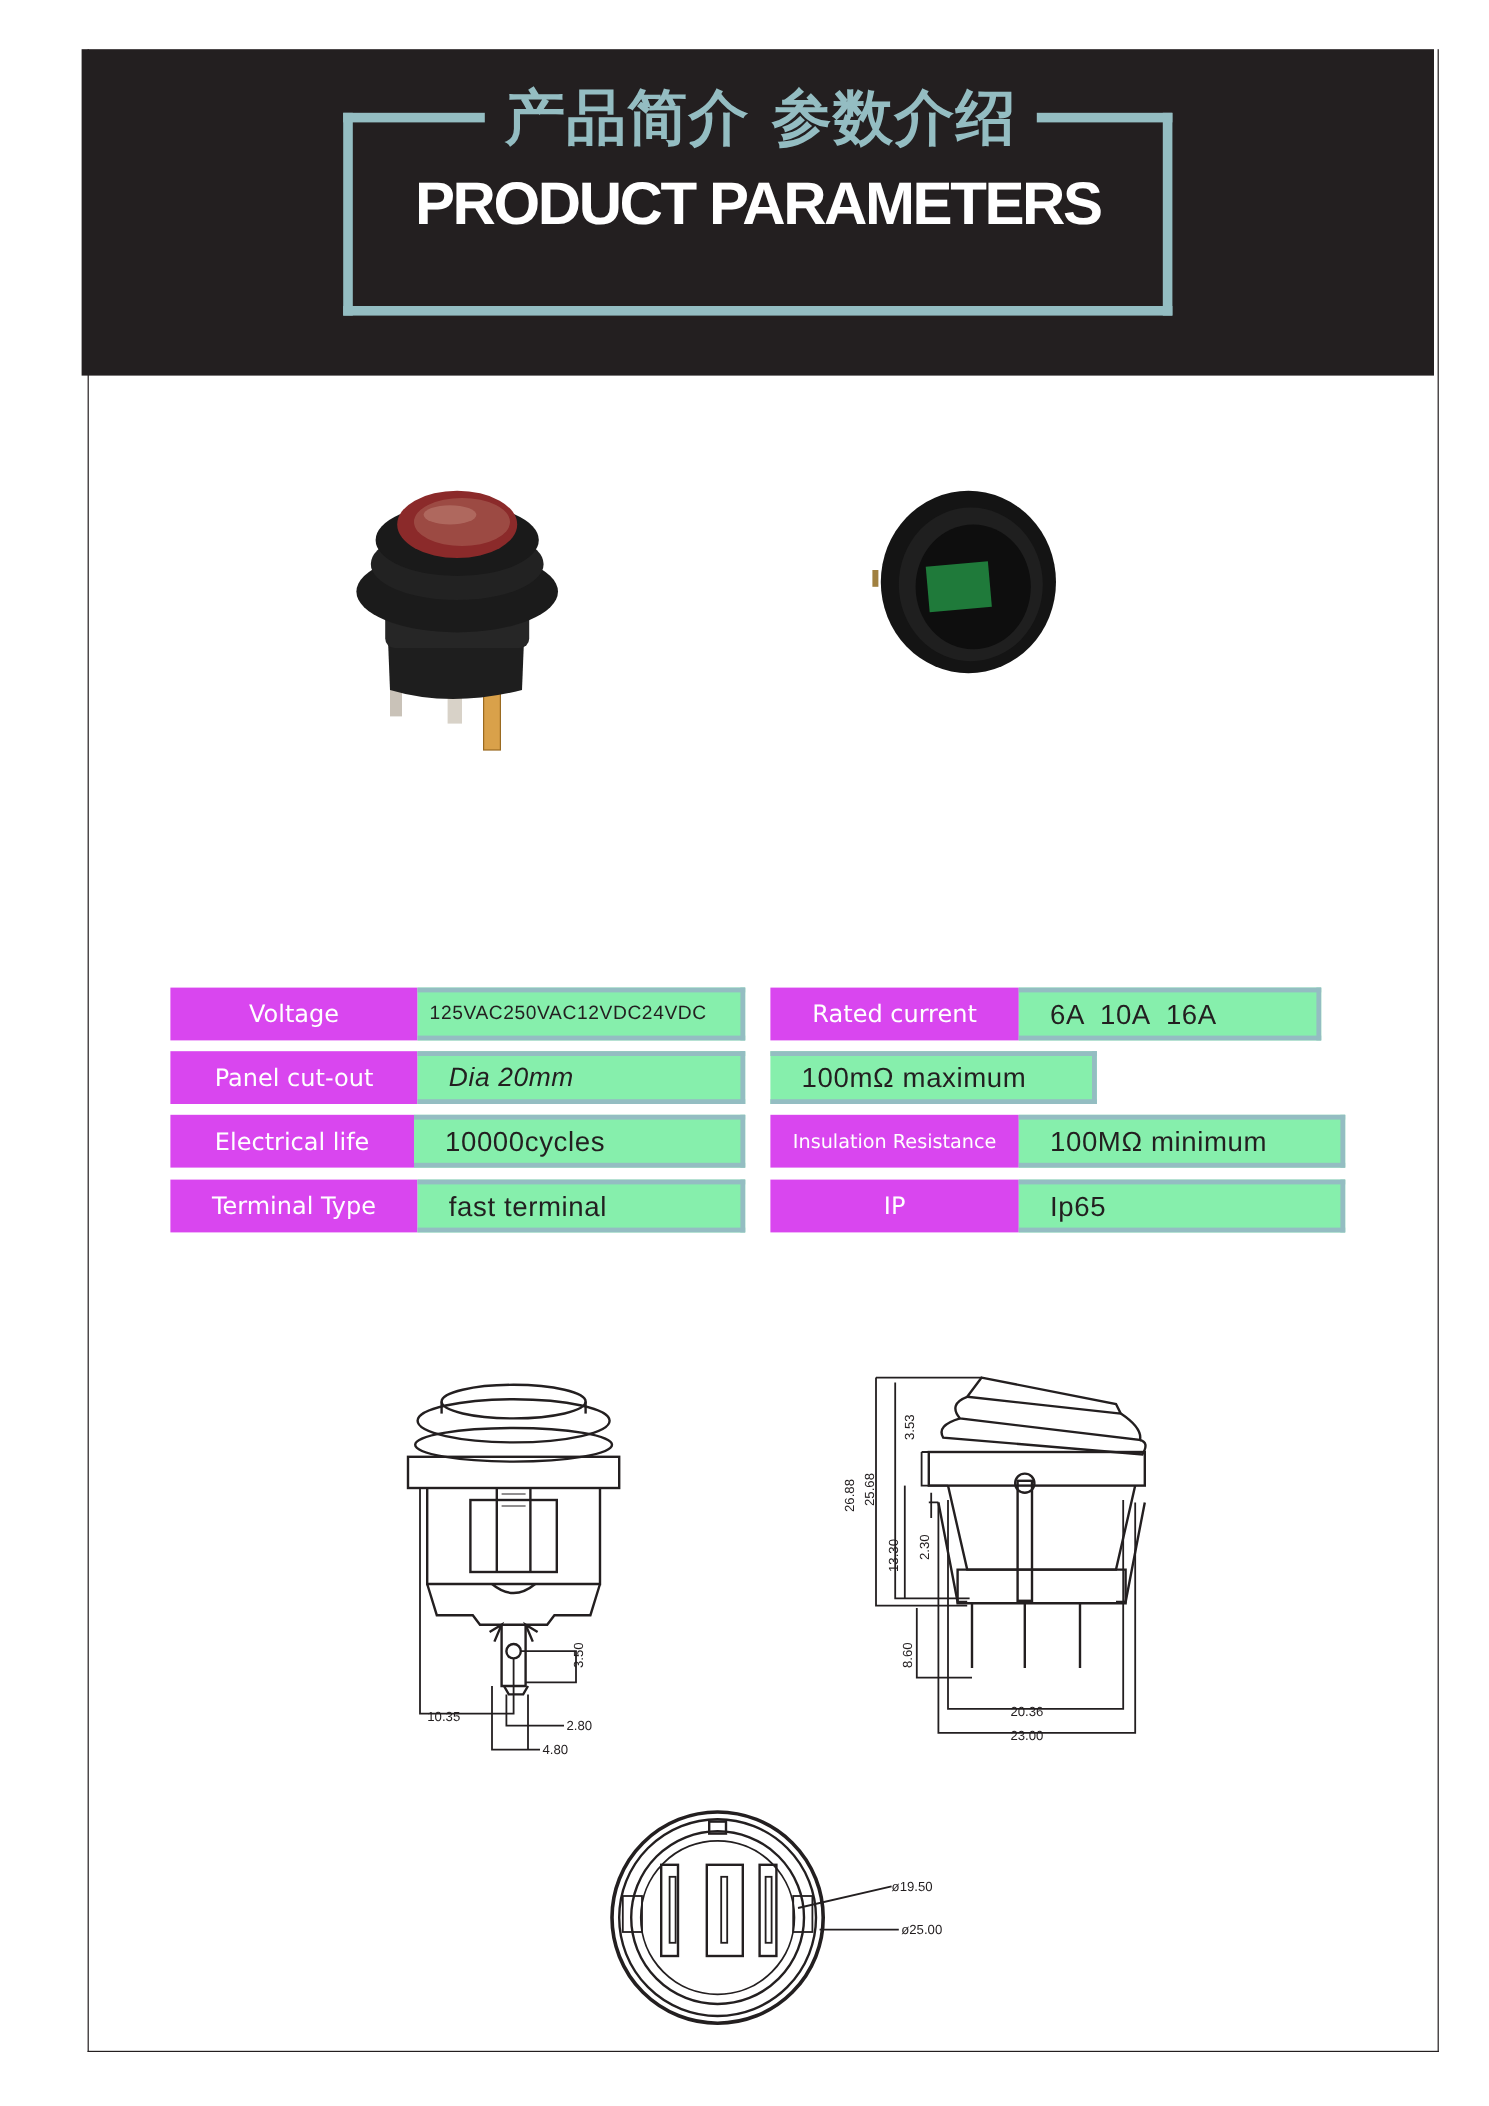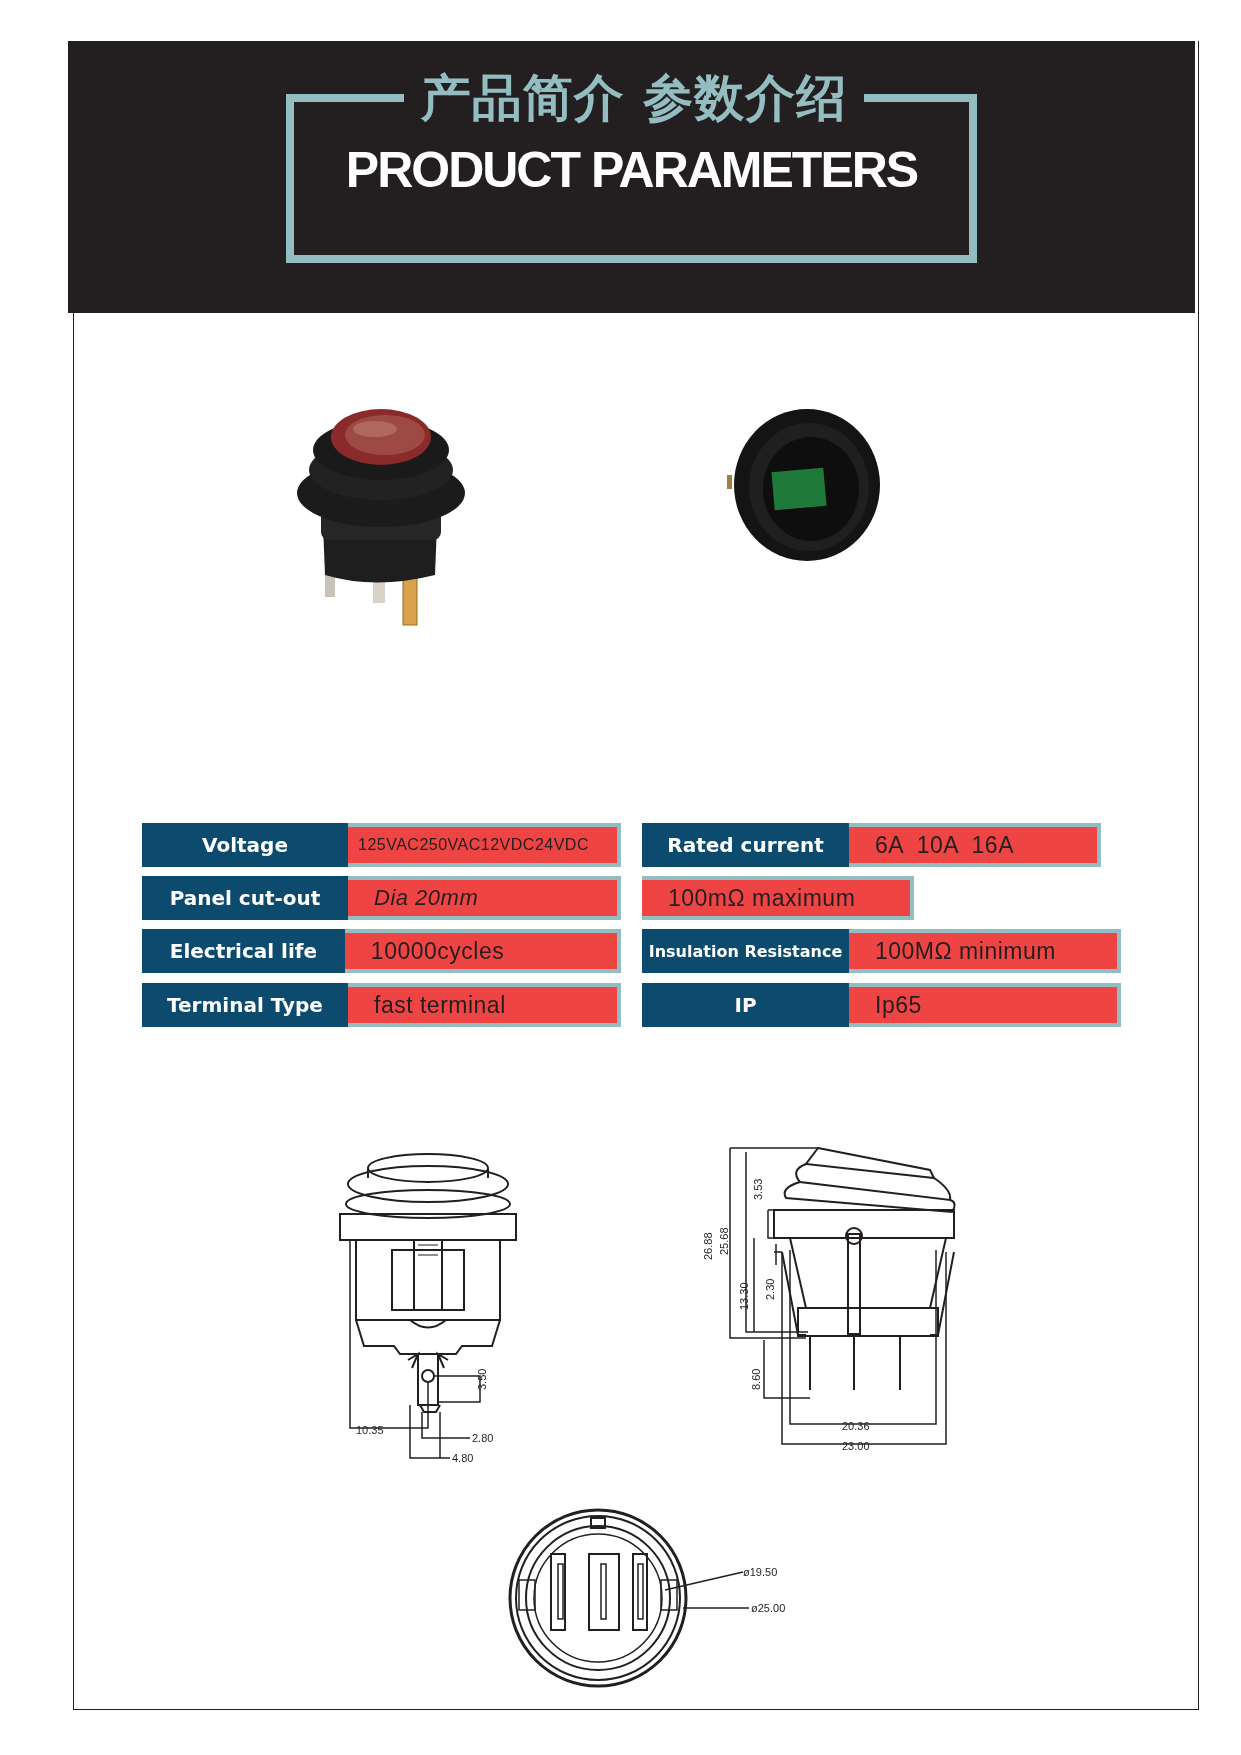--- a/index.html
+++ b/index.html
@@ -7,22 +7,22 @@
   .page-border { position:absolute; left:73px; top:41px; width:1126px; height:1669px; border:1.5px solid #231f20; border-top:none; box-sizing:border-box; }
   .banner { position:absolute; left:68px; top:41px; width:1127px; height:272px; background:#231f20; }
   .frame { position:absolute; left:286px; top:94px; width:691px; height:169px; border:8px solid #94bdc2; border-top:none; box-sizing:border-box; }
   .frame-top-l { position:absolute; left:286px; top:94px; width:118px; height:8px; background:#94bdc2; }
   .frame-top-r { position:absolute; left:864px; top:94px; width:113px; height:8px; background:#94bdc2; }
   .title-cn { position:absolute; left:404px; top:64px; width:460px; text-align:center; color:#94bdc2; font-size:50px; font-weight:bold; letter-spacing:1px; line-height:68px; font-family:"DejaVu Sans", sans-serif; }
   .title-en { position:absolute; left:286px; top:140px; width:691px; text-align:center; color:#ffffff; font-size:50px; font-weight:bold; letter-spacing:-2px; font-family:"Liberation Sans", sans-serif; line-height:60px; }
 
   .photo { position:absolute; }
   .row { position:absolute; height:44px; display:flex; box-sizing:border-box; }
-  .lbl { background:#0c4a6e; color:#ffffff; font-weight:bold; font-size:20px; display:flex; align-items:center; justify-content:center; white-space:nowrap; font-family:"DejaVu Sans", sans-serif; }
-  .val { background:#ef4444; border:4px solid #94bdc2; border-left:none; box-sizing:border-box; display:flex; align-items:center; padding-left:26px; color:#231f20; font-size:23px; font-family:"Liberation Sans", sans-serif; white-space:nowrap; letter-spacing:0.5px;text-align:center; }
+  .lbl { background:#d946ef; color:#ffffff; font-weight:normal; font-size:20px; display:flex; align-items:center; justify-content:center; white-space:nowrap; font-family:"DejaVu Sans", sans-serif; }
+  .val { background:#86efac; border:4px solid #94bdc2; border-left:none; box-sizing:border-box; display:flex; align-items:center; padding-left:26px; color:#231f20; font-size:23px; font-family:"Liberation Sans", sans-serif; white-space:nowrap; letter-spacing:0.5px;text-align:center; }
   .val.small { font-size:16px; padding-left:10px; letter-spacing:0.5px; }
   .lbl.small { font-size:17px; }
   .lbl.xsmall { font-size:16px; }
   svg text { font-family:"Liberation Sans", sans-serif; }
 </style>
 </head>
 <body>
 
 <div class="page-border"></div>
 

